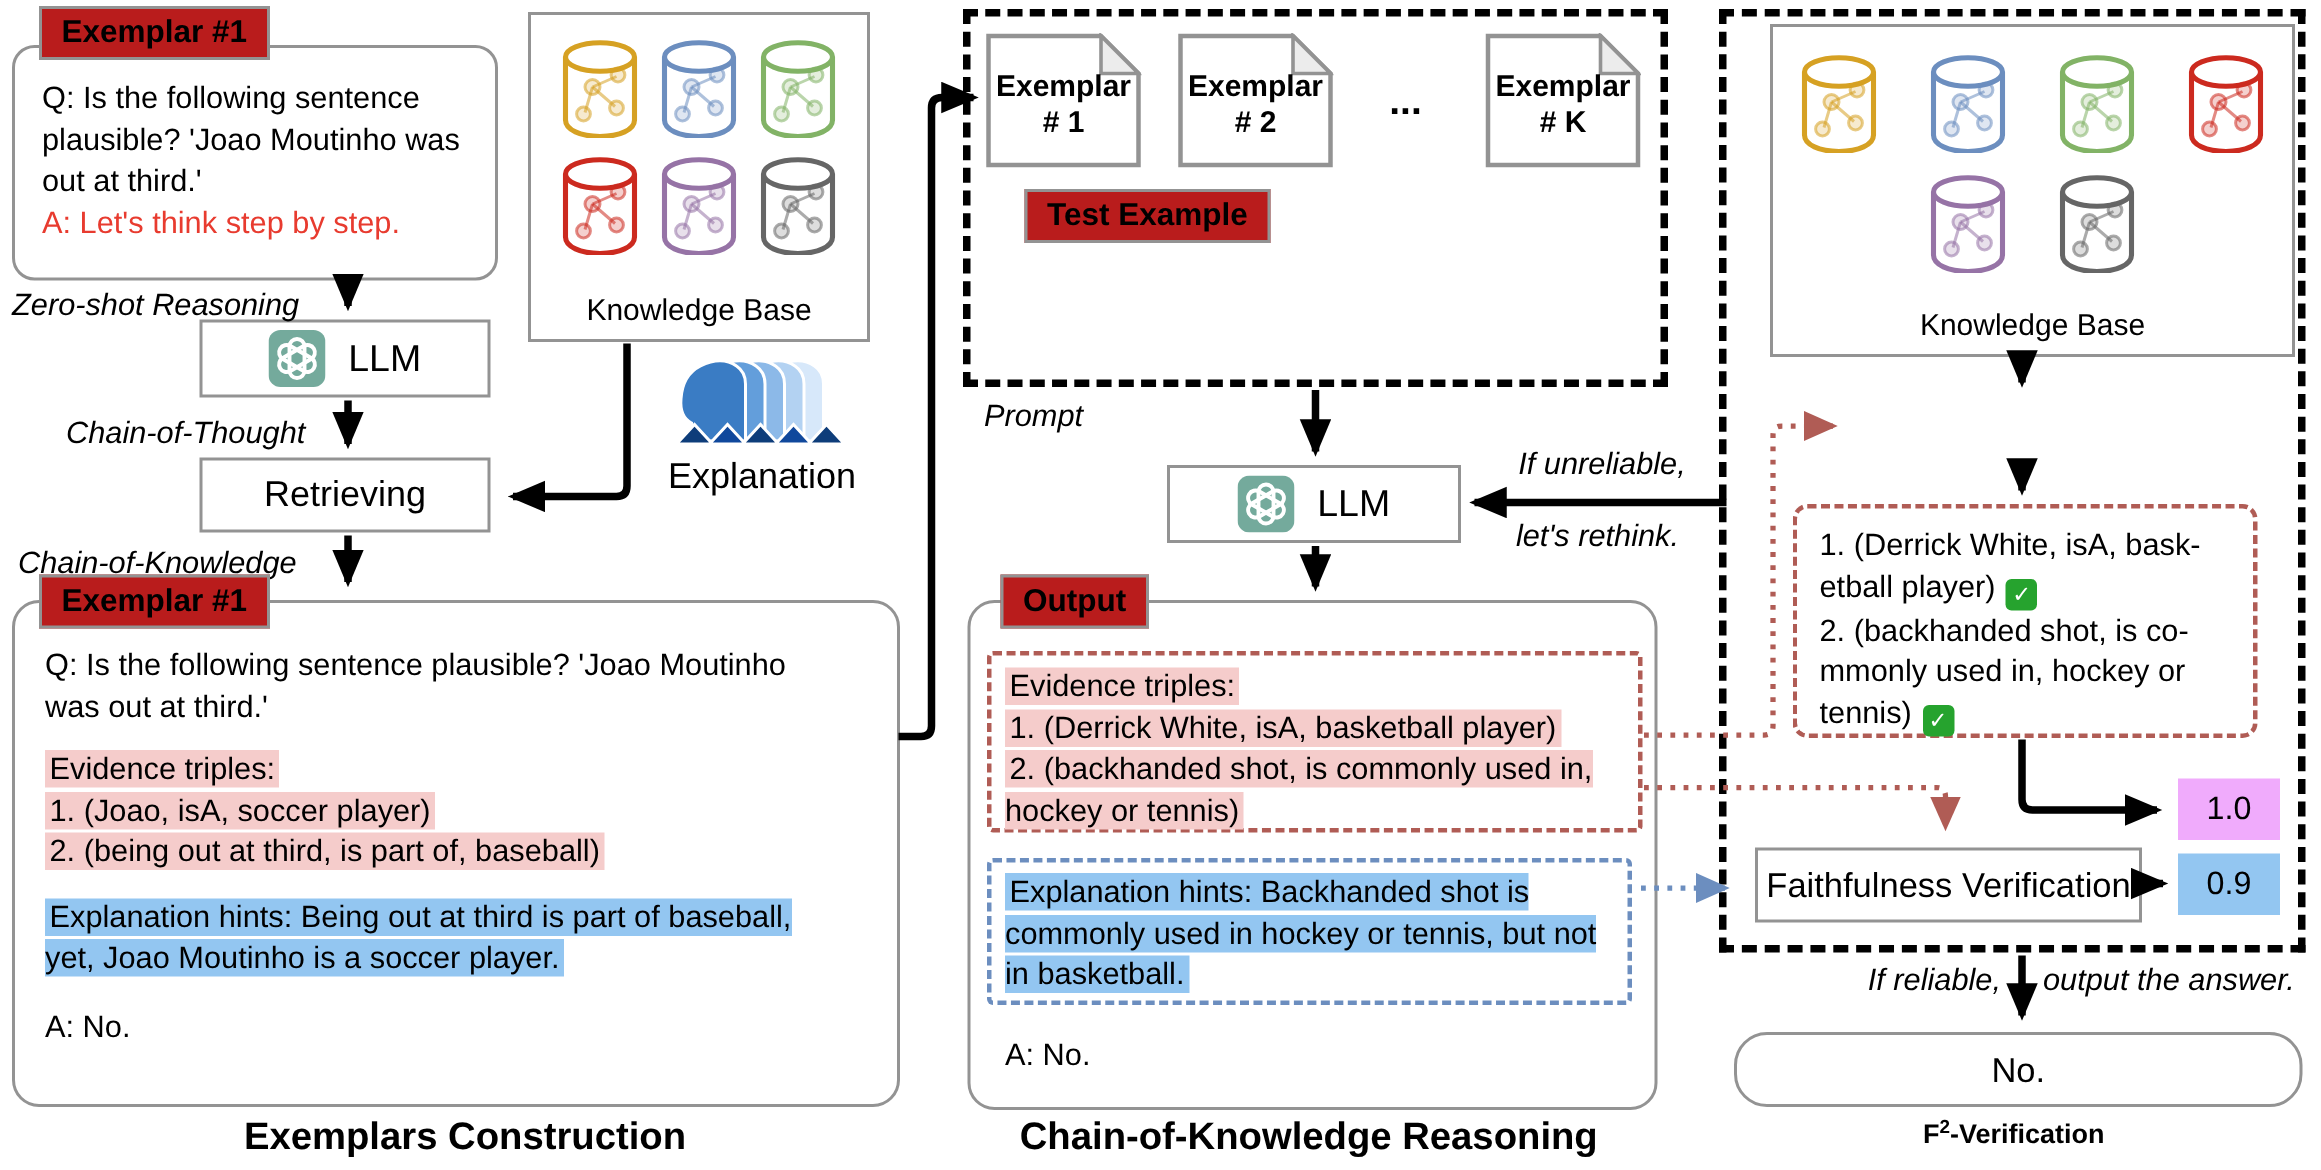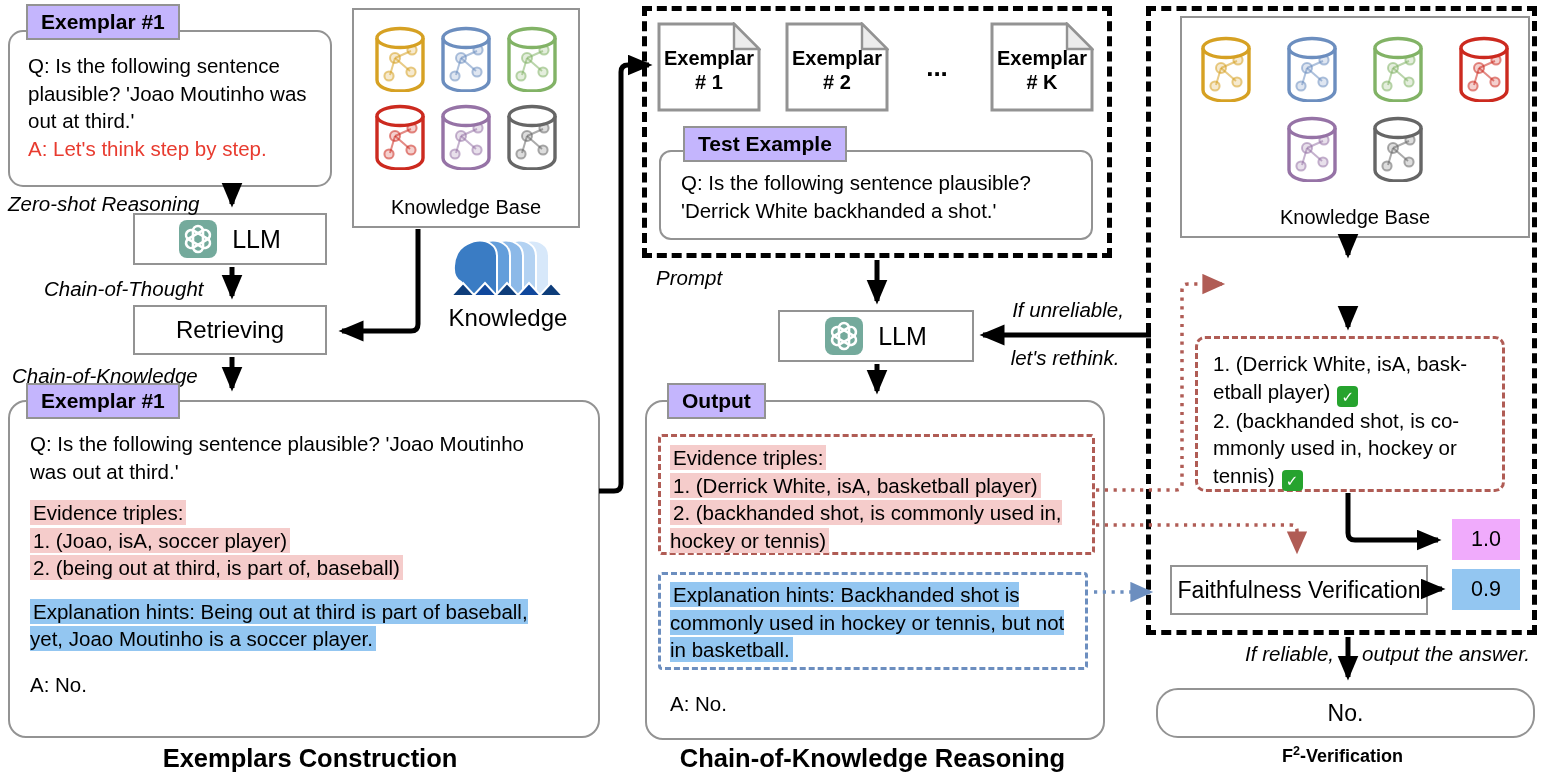--- a/index.html
+++ b/index.html
@@ -2,21 +2,21 @@
 <html><head>
 <meta charset="utf-8">
 <style>
   html,body{margin:0;padding:0;background:#fff;}
   body{font-family:"Liberation Sans","DejaVu Sans",sans-serif;color:#000;}
   .canvas{position:relative;width:1547px;height:780px;background:#fff;overflow:hidden;}
   .abs{position:absolute;}
   .overlay{position:absolute;left:0;top:0;z-index:5;pointer-events:none;}
   .rbox{position:absolute;background:#fff;border:2.5px solid #939393;border-radius:15px;z-index:2;box-sizing:border-box;}
   .sqbox{position:absolute;background:#fff;border:2.5px solid #939393;z-index:2;box-sizing:border-box;}
-  .tab{position:absolute;background:#c4b5fd;border:2.5px solid #939393;font-weight:bold;font-size:21px;padding:4px 13px;z-index:4;white-space:nowrap;}
+  .tab{position:absolute;background:#b91c1c;border:2.5px solid #939393;font-weight:bold;font-size:21px;padding:4px 13px;z-index:4;white-space:nowrap;}
   .dashed-panel{position:absolute;border:5px dashed #000;z-index:1;box-sizing:border-box;background:transparent;}
   .body-text{font-size:20.5px;line-height:27.5px;}
   .italic-label{position:absolute;font-style:italic;font-size:20.5px;white-space:nowrap;z-index:3;}
   .panel-title{position:absolute;top:744px;text-align:center;font-weight:bold;font-size:25.5px;z-index:3;}
   .hl-pink{background:#f5cccb;padding:1px 3px;}
   .hl-blue{background:#93c6f1;padding:1px 3px;}
   .red-text{color:#e83b2f;}
   .red-dash-box{position:absolute;border:3.5px dashed #b05c55;z-index:3;box-sizing:border-box;border-radius:4px;}
   .blue-dash-box{position:absolute;border:3.5px dashed #6c8ebf;z-index:3;box-sizing:border-box;border-radius:4px;}
   .score-box{position:absolute;z-index:3;display:flex;align-items:center;justify-content:center;font-size:21.5px;}
@@ -171,21 +171,21 @@
         <path d="M31,64 L31,52 Q23,48 24,36 Q25,20 37,14 Q51,7 61,14 Q67,18 67,26 L67,64 Z" fill="#639edb"></path>
         <path d="M18,64 L18,52 Q10,48 11,36 Q12,20 24,14 Q38,7 48,14 Q54,18 54,26 L54,64 Z" fill="#3a7cc4"></path>
         <path d="M8,66 L20,53 L32,66 Z" fill="#0e3d7a"></path>
         <path d="M30,66 L42,53 L54,66 Z" fill="#10489c"></path>
         <path d="M52,66 L64,53 L76,66 Z" fill="#0e3d7a"></path>
         <path d="M74,66 L86,53 L98,66 Z" fill="#10489c"></path>
         <path d="M96,66 L108,53 L120,66 Z" fill="#0e3d7a"></path>
       </g>
     </svg>
   </div>
-  <div class="abs" style="left:428px;top:304px;width:160px;text-align:center;font-size:24px;z-index:3;">Knowledge</div>
+  <div class="abs" style="left:428px;top:304px;width:160px;text-align:center;font-size:24px;z-index:3;">Explanation</div>
 
   <div class="tab" style="left:26px;top:383px;">Exemplar #1</div>
   <div class="rbox" style="left:8px;top:400px;width:592px;height:338px;border-radius:18px;">
     <div class="body-text" style="position:absolute;left:20px;top:28px;width:525px;">
       <div>Q: Is the following sentence plausible? 'Joao Moutinho was out at third.'</div>
       <div style="height:14px;"></div>
       <div><span class="hl-pink">Evidence triples:</span></div>
       <div><span class="hl-pink">1. (Joao, isA, soccer player)</span></div>
       <div><span class="hl-pink">2. (being out at third, is part of, baseball)</span></div>
       <div style="height:16px;"></div>
@@ -216,23 +216,20 @@
   <div class="abs" style="left:912px;top:52px;width:50px;text-align:center;font-weight:bold;font-size:26px;z-index:3;">...</div>
   <div class="doc" style="left:990px;top:22px;">
     <svg width="104" height="90" viewBox="0 0 104 90">
       <path d="M2,2 L77,2 L102,27 L102,88 L2,88 Z" fill="#fff" stroke="#939393" stroke-width="3"></path>
       <path d="M77,2 L77,27 L102,27 Z" fill="#ececec" stroke="#939393" stroke-width="2.4"></path>
     </svg>
     <div class="doc-label"><span>Exemplar</span><br><span># K</span></div>
   </div>
 
   <div class="tab" style="left:683px;top:126px;">Test Example</div>
-  <div class="rbox" style="left:659px;top:150px;width:434px;height:90px;border-radius:12px;">
-    <div class="body-text" style="position:absolute;left:20px;top:17px;width:392px;">Q: Is the following sentence plausible? 'Derrick White backhanded a shot.'</div>
-  </div>
 
   <div class="italic-label" style="left:656px;top:266px;">Prompt</div>
 
   <div class="sqbox llm-flex" style="left:778px;top:310px;width:196px;height:52px;">
     <svg width="38" height="38" viewBox="0 0 38 38">
       <rect x="0" y="0" width="38" height="38" rx="8" fill="#74aa9c"></rect>
       <g transform="translate(19,19)" stroke="#fff" stroke-width="2.6" fill="none">
         <rect x="-5" y="-13" width="10" height="26" rx="5"></rect>
         <rect x="-5" y="-13" width="10" height="26" rx="5" transform="rotate(60)"></rect>
         <rect x="-5" y="-13" width="10" height="26" rx="5" transform="rotate(120)"></rect>

